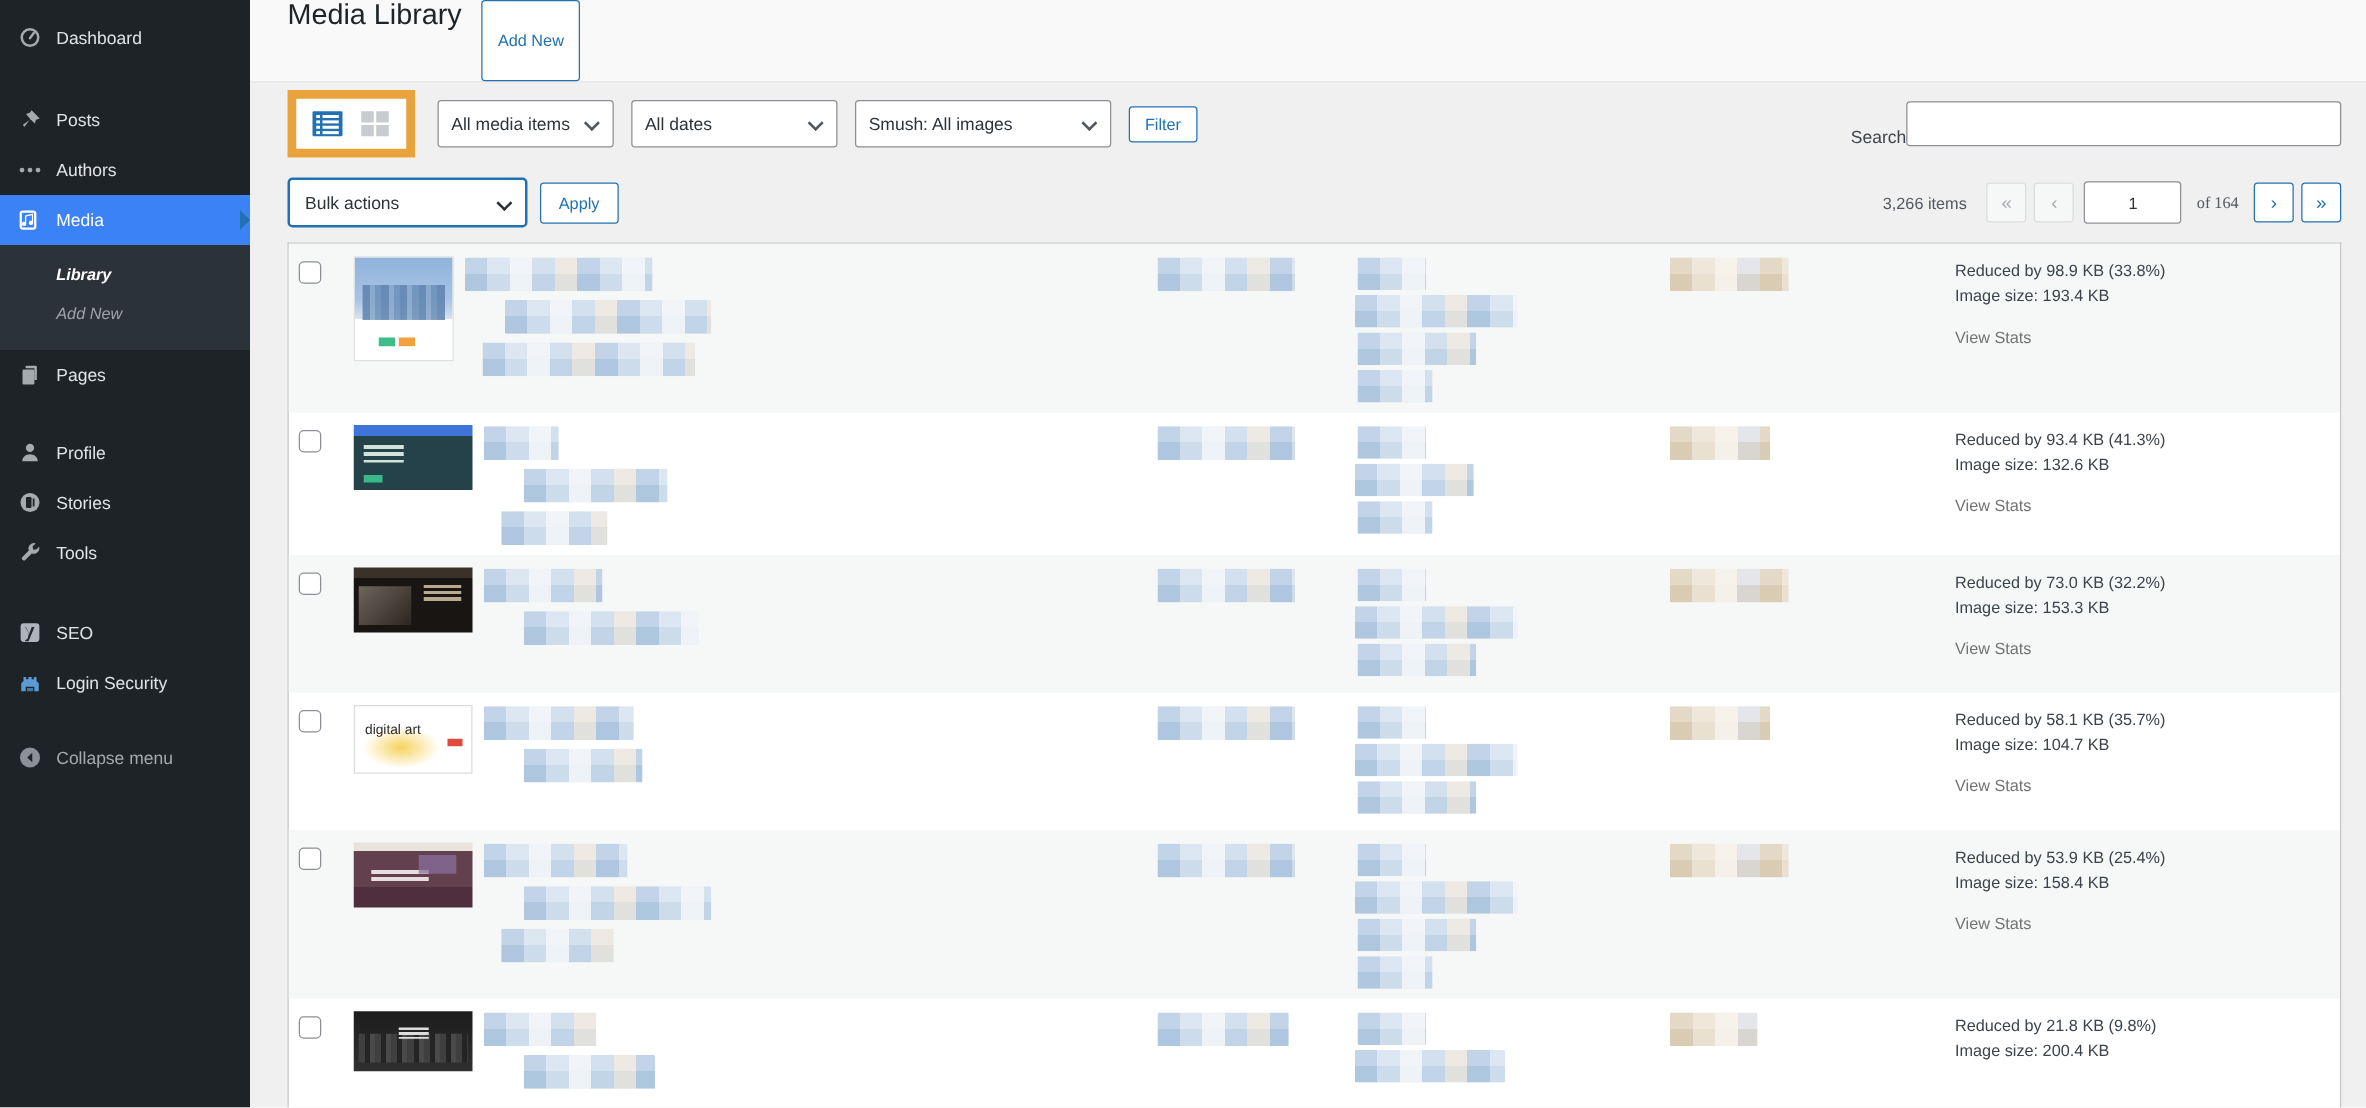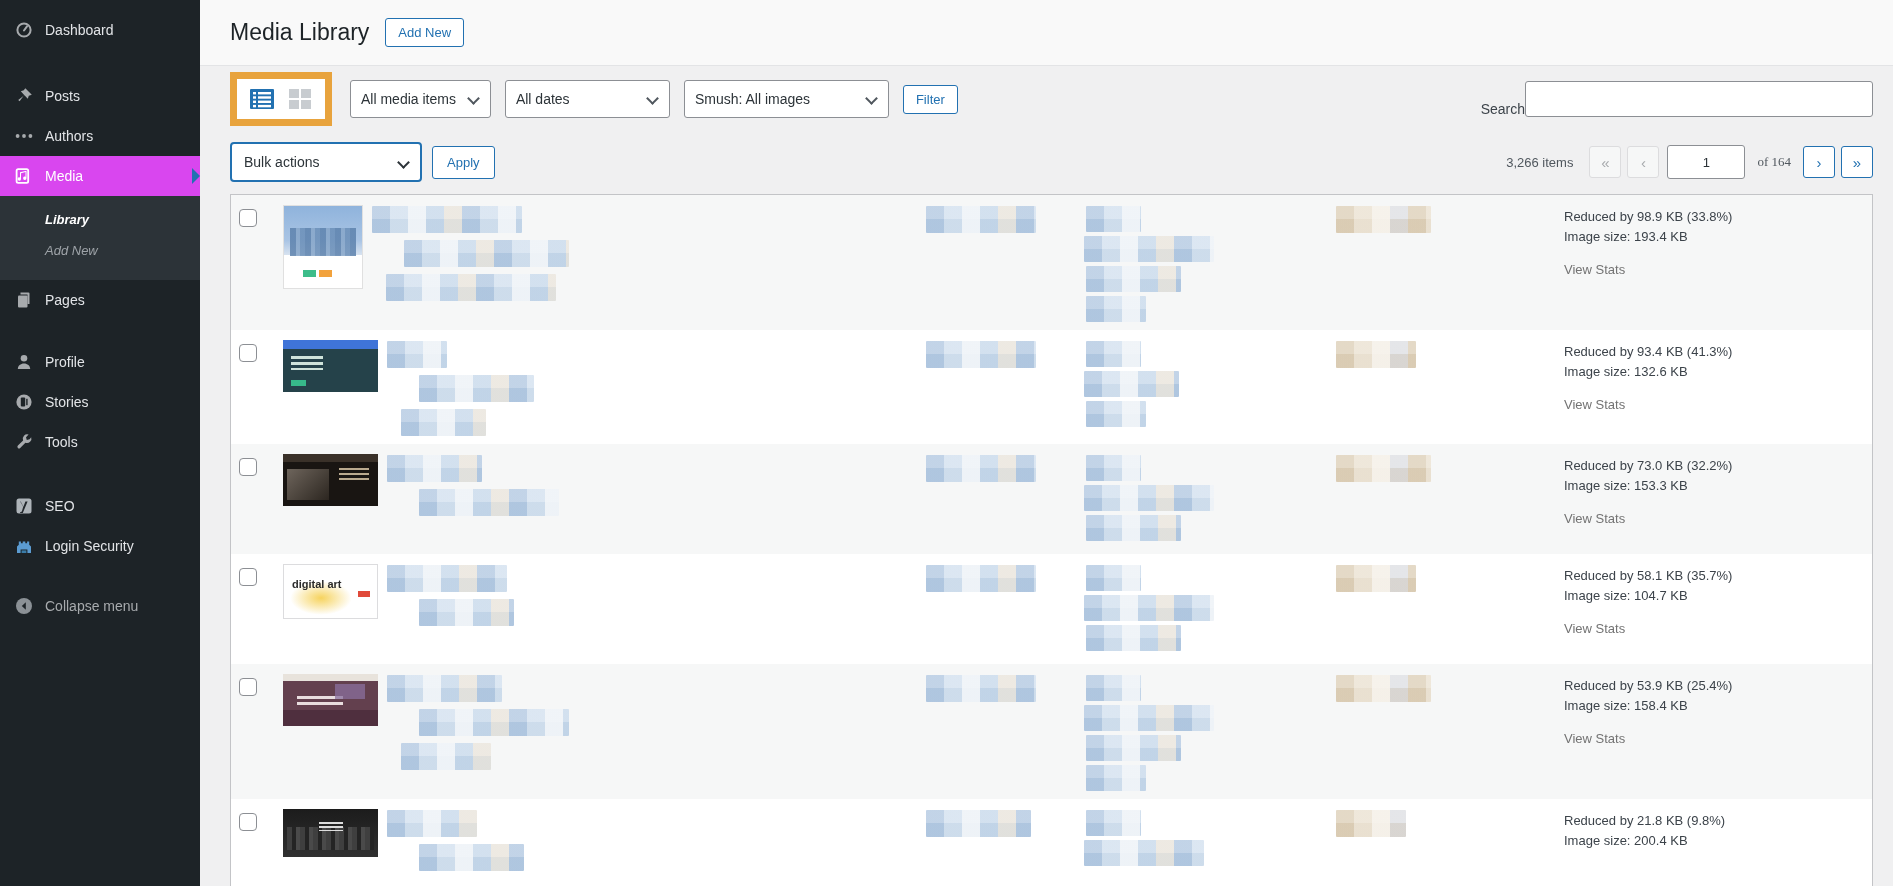--- a/index.html
+++ b/index.html
@@ -15,39 +15,39 @@
   #sidebar {
     width:200px; flex:none; background:#1d2327; color:#f0f0f1;
     font-size:14px; padding-top:10px; position:relative; z-index:5;
   }
   .menu-item {
     display:flex; align-items:center; gap:11px;
     padding:10px 14px; color:#e2e4e7; cursor:pointer; position:relative;
   }
   .menu-item .icon { width:20px; height:20px; flex:none; color:#a7aaad; display:flex; align-items:center; justify-content:center; }
   .menu-item .icon svg { width:20px; height:20px; }
-  .menu-item.active { background:#d946ef; color:#fff; }
+  .menu-item.active { background:#3b82f6; color:#fff; }
   .menu-item.active .icon { color:#fff; }
   .menu-item.active::after {
     content:""; position:absolute; right:-8px; top:50%; margin-top:-8px;
     border:8px solid transparent; border-left-color:#2271b1;
   }
   [data-item-id="posts"] { margin-top:26px; }
   [data-item-id="profile"] { margin-top:22px; }
   [data-item-id="seo"] { margin-top:24px; }
   [data-item-id="collapse"] { margin-top:20px; color:#a7aaad; }
   .submenu { background:#2c3338; padding:8px 0 14px; }
   .submenu-item { padding:8px 12px 8px 45px; font-size:13px; color:#9ea3a8; cursor:pointer;font-style:italic; }
   .submenu-item.current { color:#fff; font-weight:700; }
 
   
   #main { flex:1; min-width:0; position:relative; }
   .topband {
     height:66px; background:#f9f9f9; border-bottom:1px solid #e3e4e6;
-    display:flex; align-items:center; gap:16px; padding:0 20px 0 30px;
+    display:flex; gap:16px; padding:0 20px 0 30px;
   }
   h1.page-title { font-size:23px; font-weight:400; color:#1d2327; margin:0; line-height:1; }
   .btn {
     background:#fff; border:1px solid #2271b1; color:#2271b1;
     border-radius:3px; font-size:13px; padding:6px 12px; cursor:pointer;
     font-family:"Liberation Sans", sans-serif;
   }
 
   
   .filter-row { display:flex; align-items:center; padding:6px 20px 0 30px; }
@@ -143,21 +143,21 @@
   .c-uploaded { display:flex; flex-direction:column; gap:4px; padding-top:1px; }
   .c-uploaded .mosaic { height:26px; }
   .c-uploaded .mosaic:nth-child(2) { margin-left:-2px; }
   .c-author .mosaic, .c-date .mosaic { margin-top:1px; }
 
   .c-smush { font-size:13px; color:#3c434a; line-height:20px; padding-right:16px; padding-top:2px; }
   .view-stats { color:#737373; display:inline-block; margin-top:13px; cursor:pointer; text-decoration:none; }
 
   
   .thumb { position:relative; overflow:hidden; flex:none; border:1px solid #e0e0e0; background:#fff; }
-  .thumb-label { position:relative; z-index:2; display:block; font-weight:700; font-size:11px; color:#2b2b2b; padding:13px 0 0 8px; }
+  .thumb-label { position:relative; z-index:2; display:block; font-weight:400; font-size:11px; color:#2b2b2b; padding:13px 0 0 8px; }
   .thumb::before, .thumb::after { content:""; position:absolute; }
 
   .thumb-cityscape-day { width:80px; height:84px;
     background:linear-gradient(180deg,#8fb3dc 0%,#a9c4e4 42%,#d8e3f0 60%,#ffffff 60%); }
   .thumb-cityscape-day::before { left:6px; right:6px; top:22px; height:28px;
     background:repeating-linear-gradient(90deg,#5d82ad 0 6px,#87a6c9 6px 10px,#6b8fb8 10px 15px); opacity:.85; }
   .thumb-cityscape-day::after { bottom:11px; left:19px; width:13px; height:7px;
     background:#3dbd8a; box-shadow:16px 0 0 #f2a23c; }
 
   .thumb-watch-hero { width:95px; height:52px;

